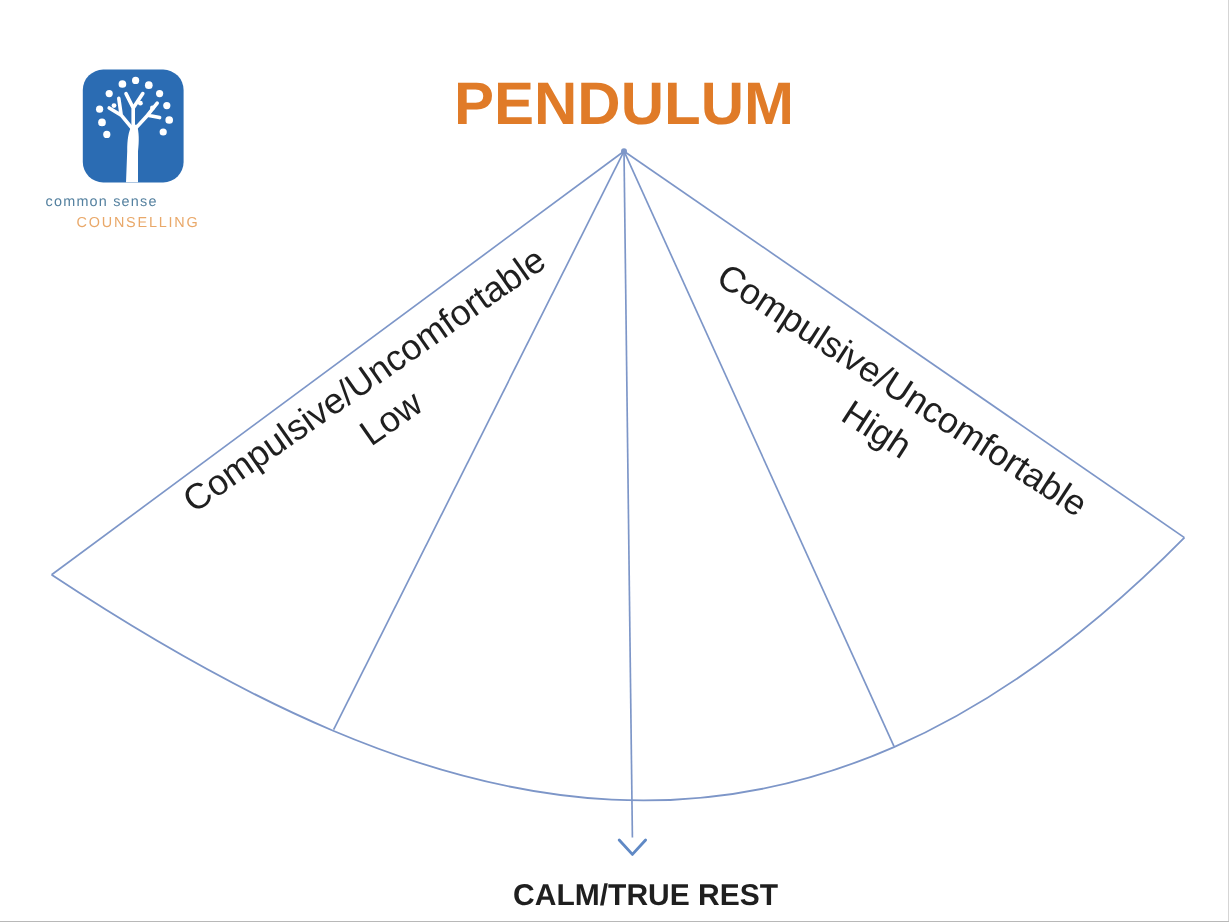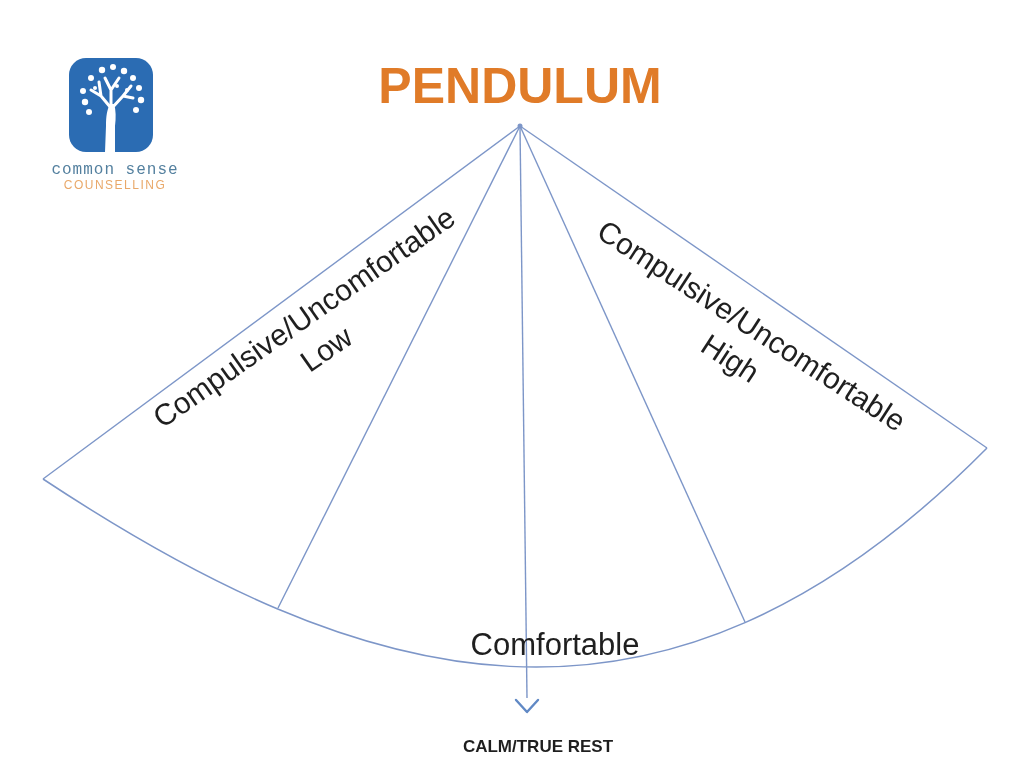--- a/index.html
+++ b/index.html
@@ -15,22 +15,22 @@
     text-align:center; font-size:50px; font-weight:700; line-height:1.05;
     color:var(--title,#e07b28); letter-spacing:0px;
   }
   
   .logo-box {
     position:absolute; left:69px; top:58px; width:84px; height:94px;
     background:var(--logo-bg,#2b6cb3); border-radius:17px;
   }
   .logo-box svg { position:absolute; inset:0; }
   .brand-name {
-    position:absolute; left:38px; top:161px; width:154px; text-align:center;
-    font-size:16px; letter-spacing:1px; color:var(--brand-name,#54809f);font-family:Liberation Mono, monospace;
+    position:absolute; left:38px; top:161px; width:154px; 
+    font-size:12px; letter-spacing:1px; color:var(--brand-name,#54809f);
   }
   .brand-sub {
     position:absolute; left:38px; top:178px; width:154px; text-align:center;
     font-size:12px; letter-spacing:1.5px; color:var(--brand-sub,#e9a869);
   }
   
   svg.fan { position:absolute; left:0; top:0; }
   .fan-line  { stroke:var(--line,#7d96c8); stroke-width:1.4; fill:none; }
   .fan-arc   { stroke:var(--line,#7d96c8); stroke-width:1.5; fill:none; }
   .arrow-head{ stroke:var(--arrow,#6089c5); stroke-width:2.4; fill:none;
@@ -44,21 +44,21 @@
   }
   .label-right {
     left:741px; top:342px; font-size:30px; line-height:1.3;
     transform:translate(-50%,-50%) rotate(33deg);
   }
   .label-comfortable {
     left:555px; top:645px; font-size:31px;
     transform:translate(-50%,-50%);
   }
   .label-calm {
-    left:538px; top:747px; font-size:17px; font-weight:700;
+    left:538px; top:747px; font-size:25px; font-weight:700;
     transform:translate(-50%,-50%);
   }
 </style>
 </head>
 <body>
 
 <div class="slide">
 
   <div class="logo-box">
     <svg viewBox="0 0 84 94" width="84" height="94">
@@ -107,17 +107,16 @@
   <div class="label label-left">
     <div>Compulsive/Uncomfortable</div>
     <div>Low</div>
   </div>
 
   <div class="label label-right">
     <div>Compulsive/Uncomfortable</div>
     <div>High</div>
   </div>
 
-  <div class="label label-comfortable">Comfortable</div>
 
   <div class="label label-calm">CALM/TRUE REST</div>
 
 </div>
 
 </body></html>

